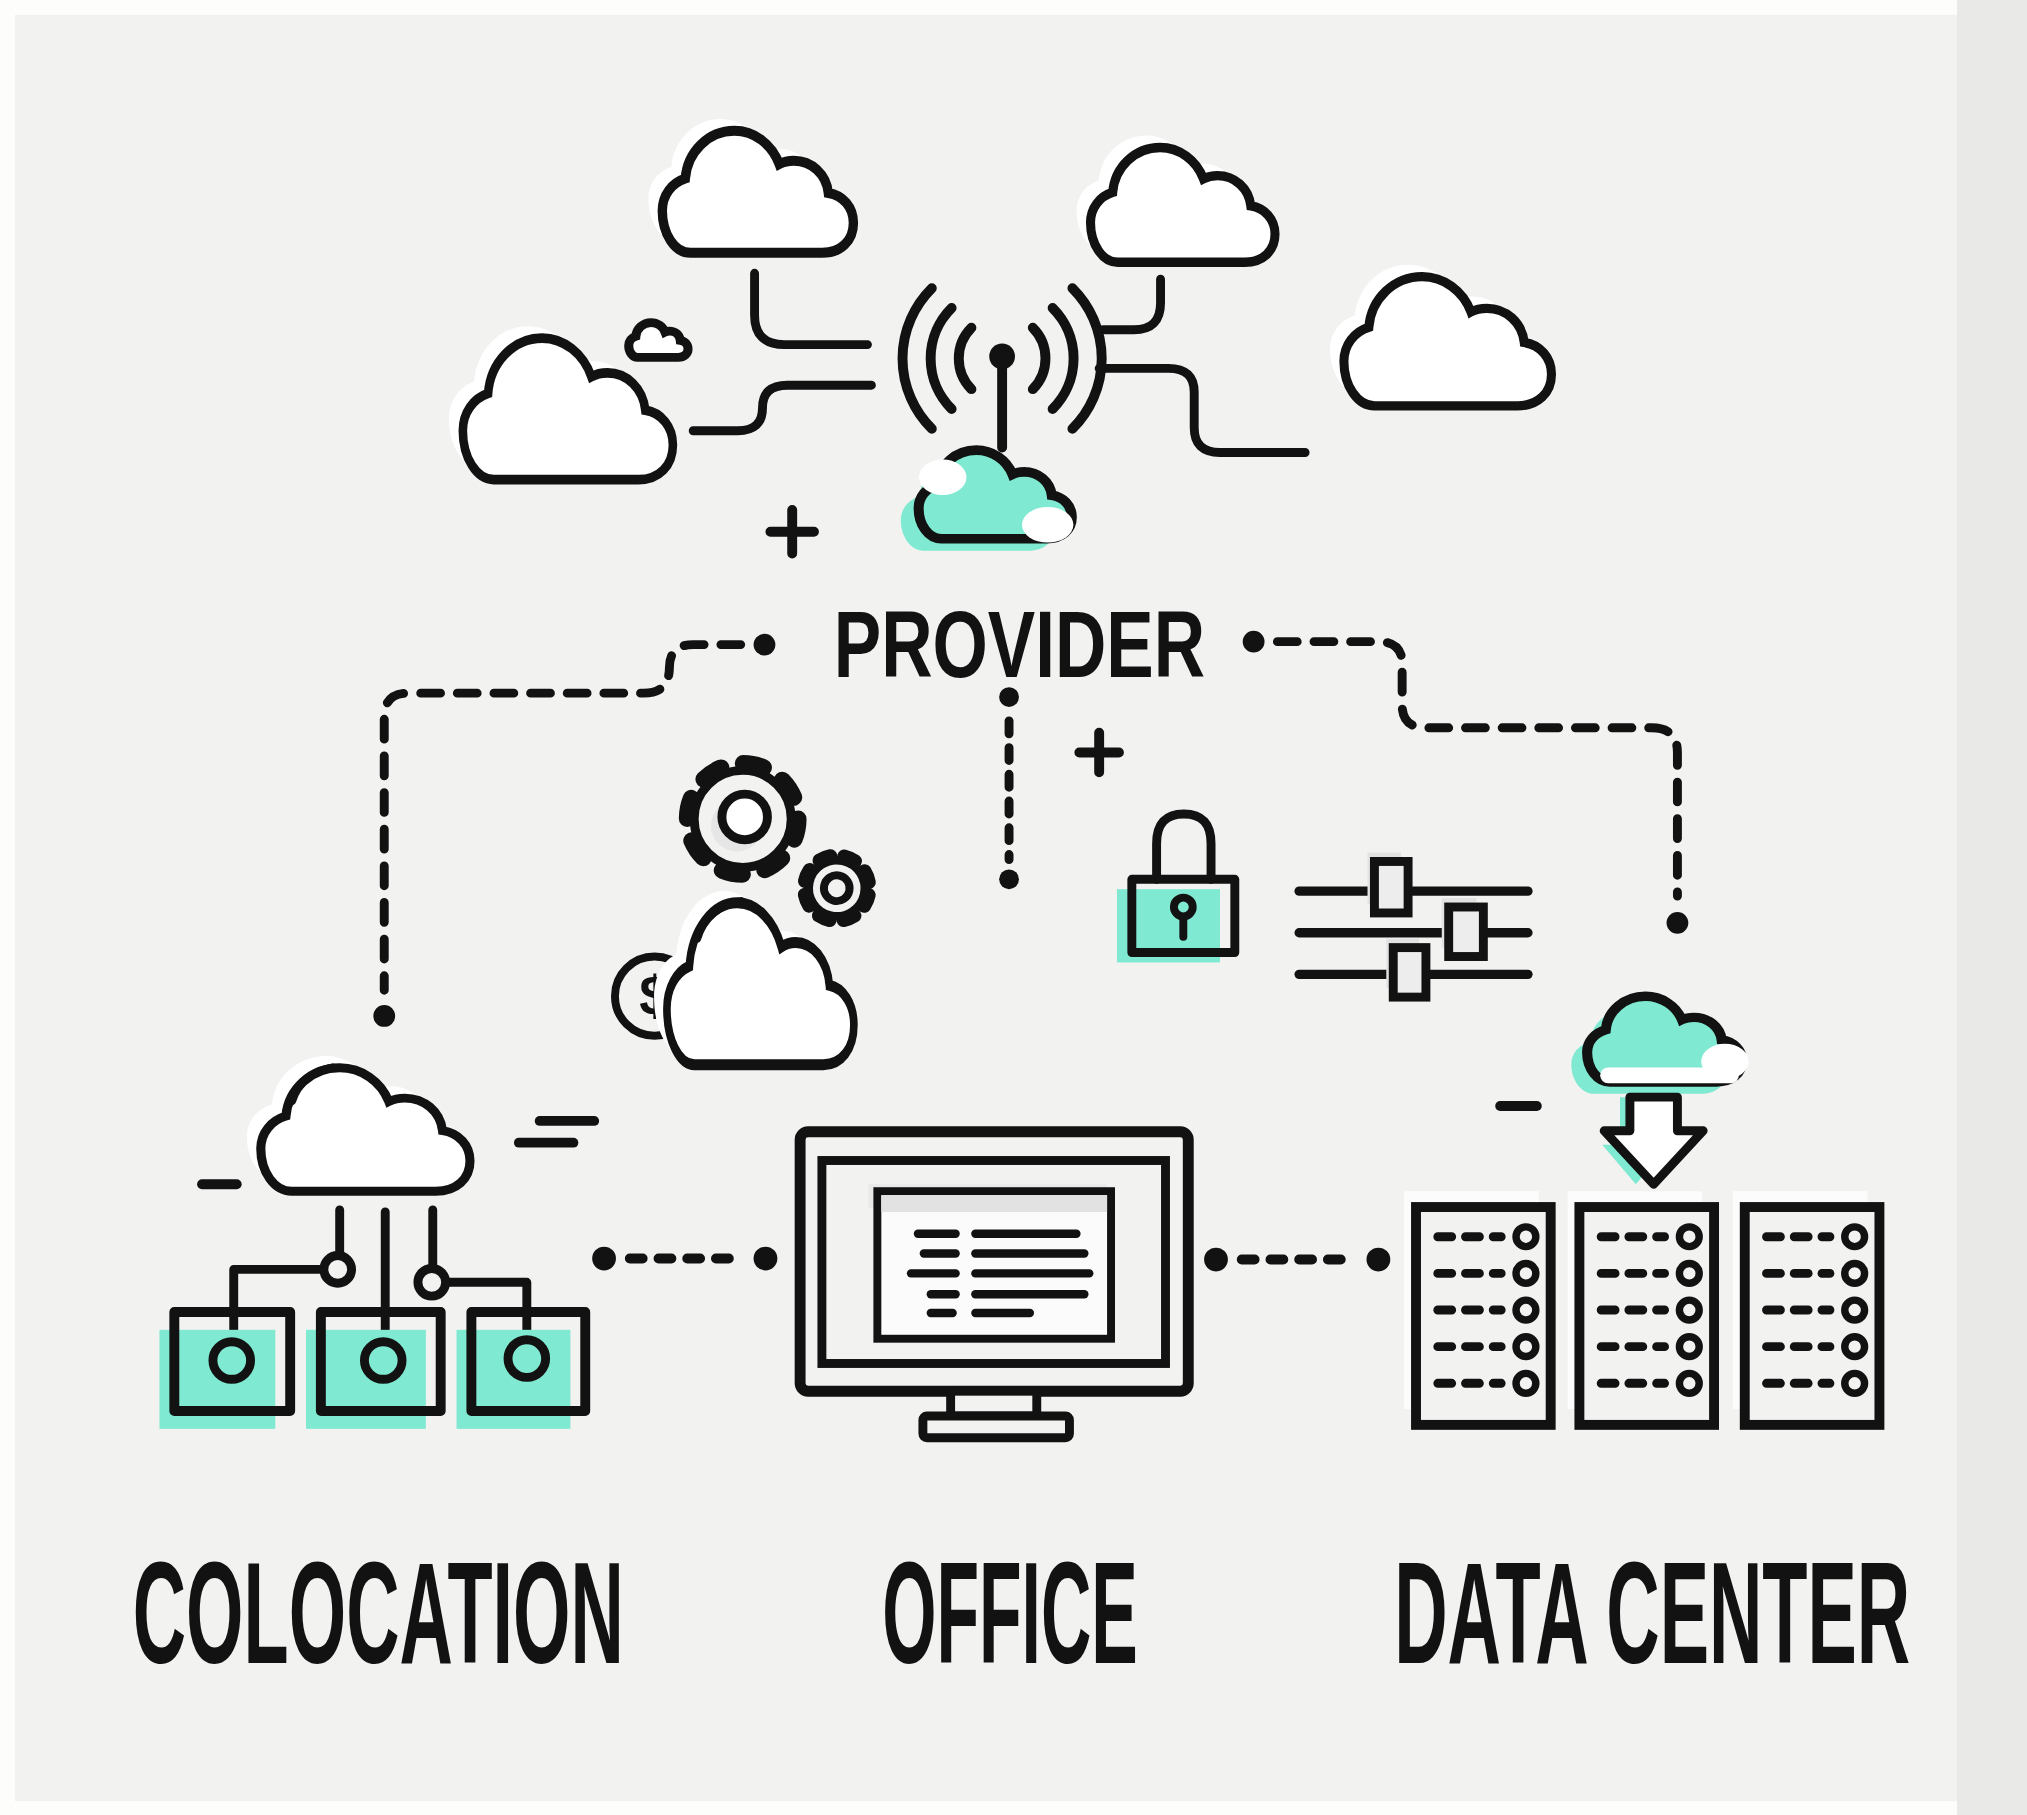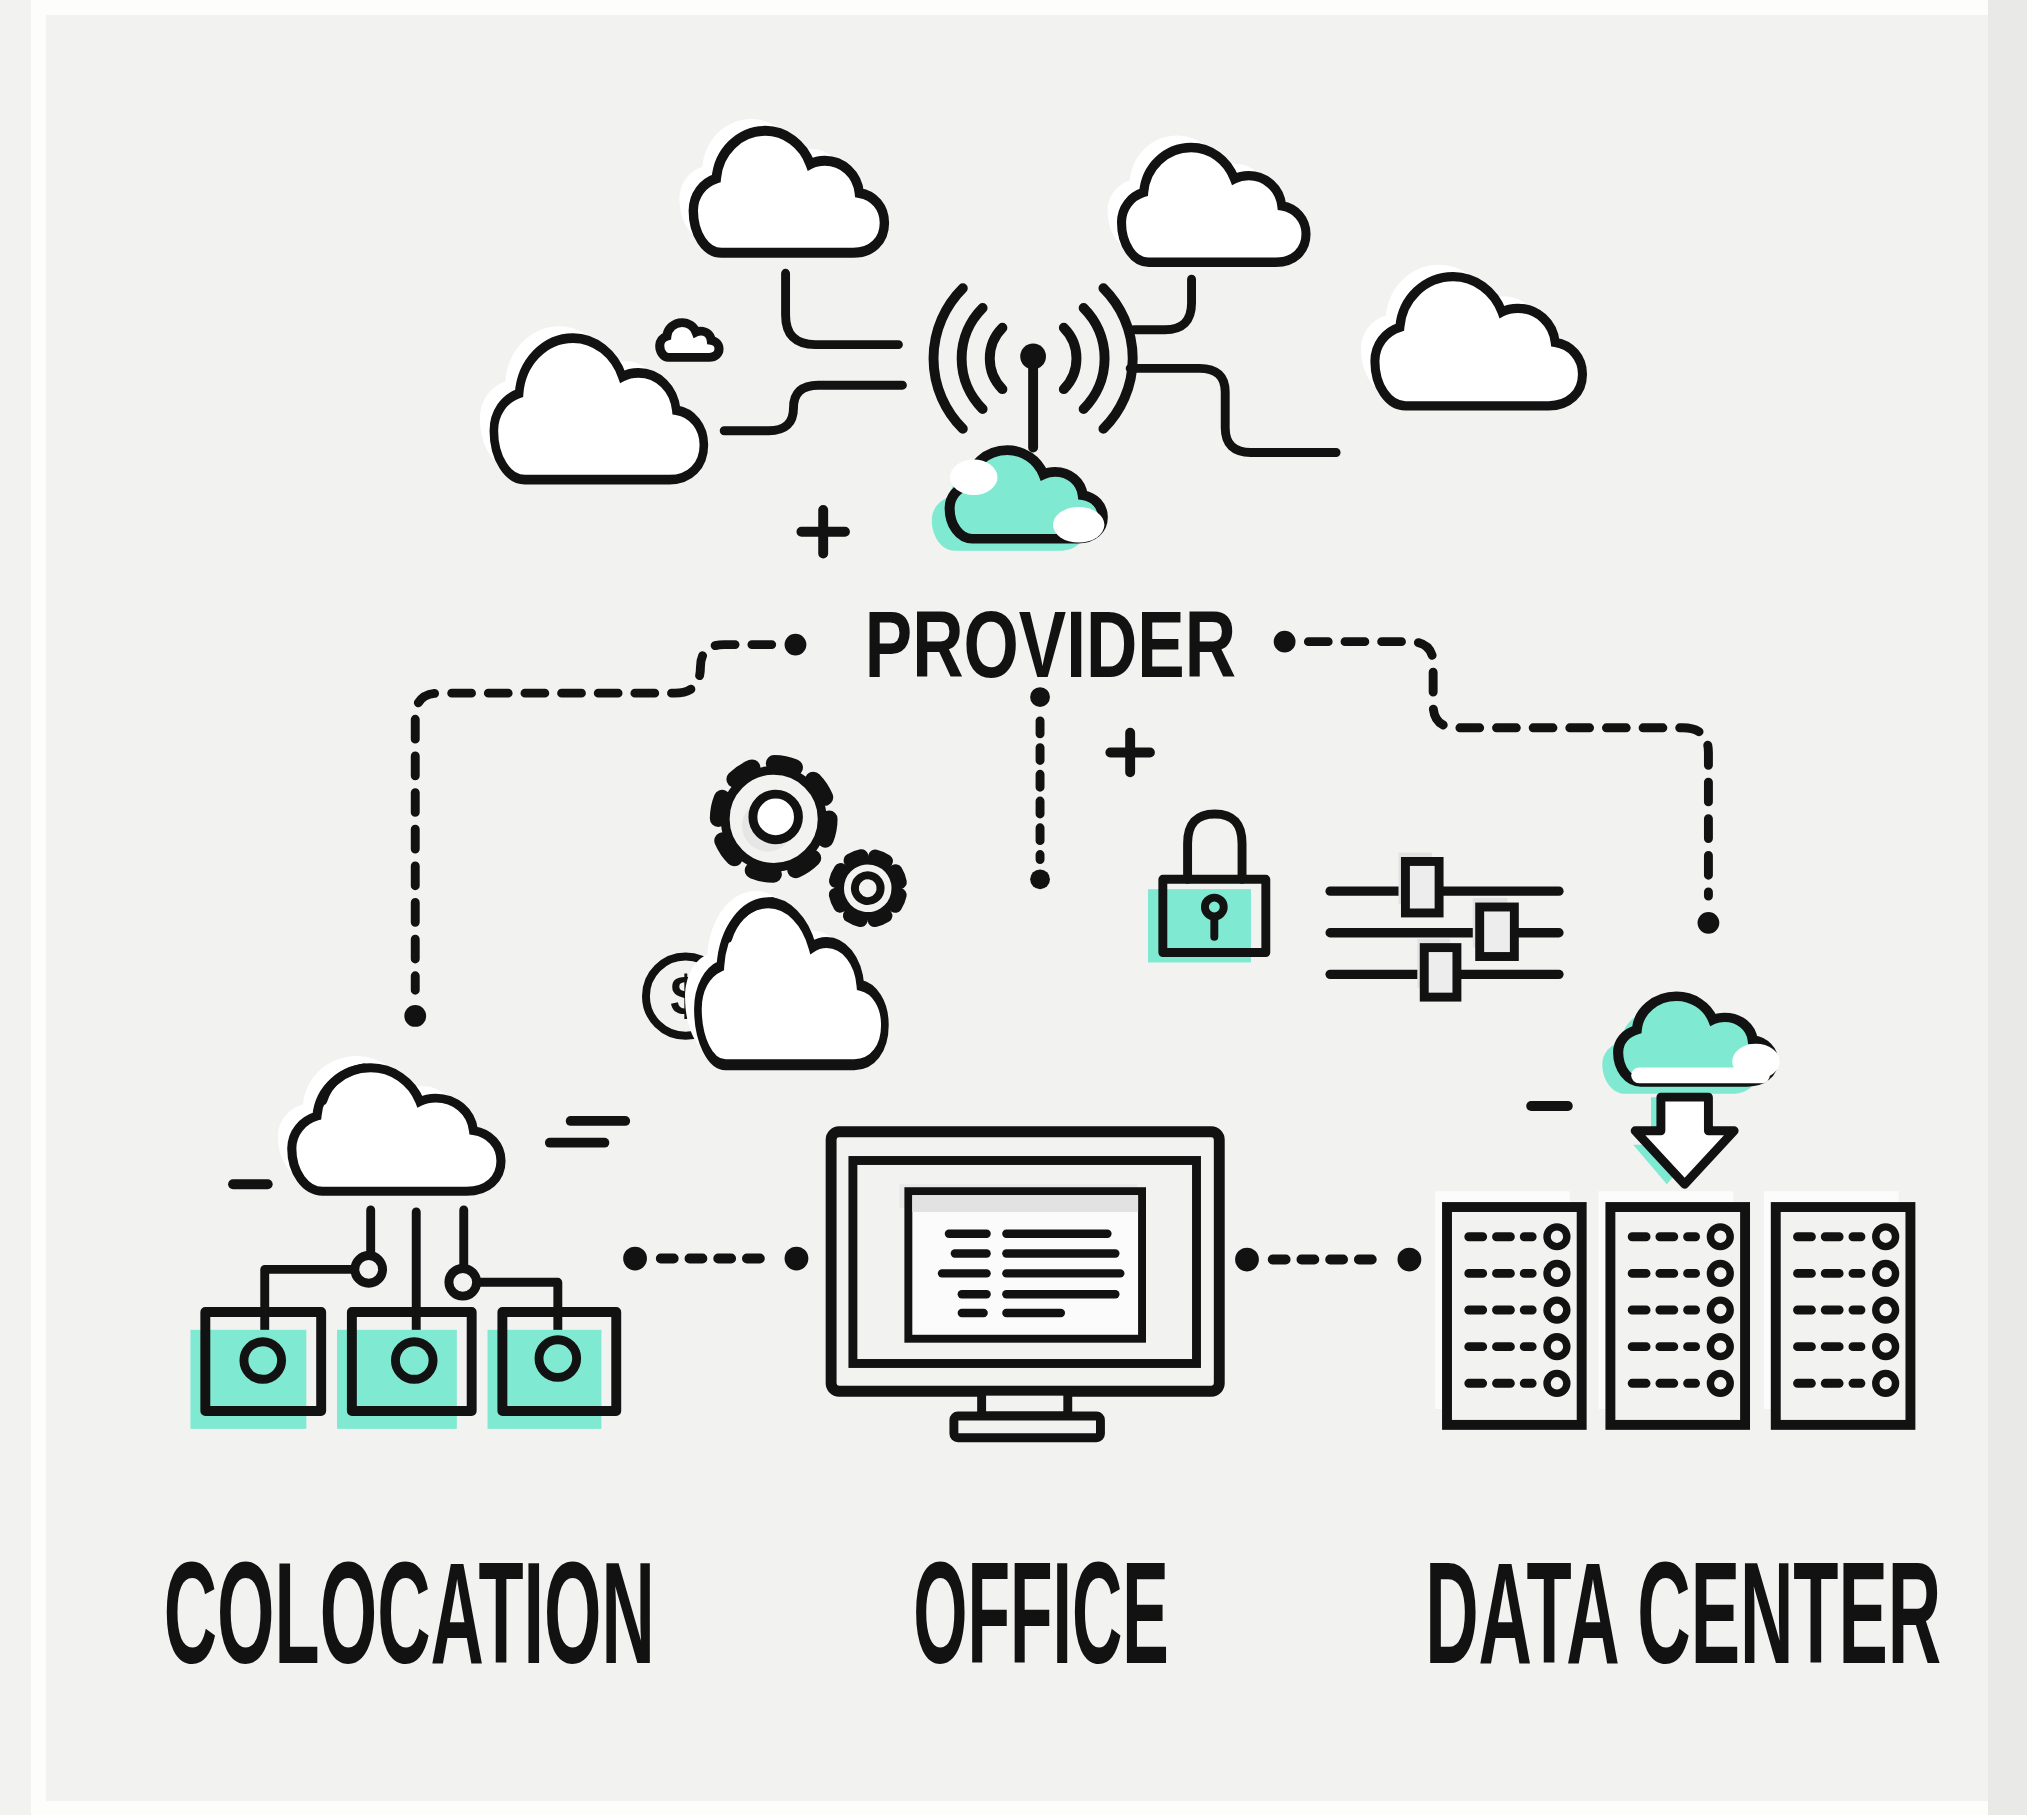--- a/index.html
+++ b/index.html
@@ -1,17 +1,17 @@
 <!DOCTYPE html>
 <html style="--background: #F2F2F1; --ink: #121212; --accent: #7FE9D1; --light_gray: #E6E6E6; --shadow_gray: #E2E2E2; --white: #FFFFFF;"><head>
 <meta charset="utf-8">
 <style>
   html,body{margin:0;padding:0;background:#e9e9e8;}
   .stage{position:relative;width:1957px;height:1816px;background:var(--background,#F2F2F1);overflow:hidden;
-         font-family:"Liberation Sans", sans-serif;padding-left:31px;}
+         font-family:"Liberation Sans", sans-serif;}
   svg{display:block}
   .ink{stroke:var(--ink,#111);fill:none;stroke-linecap:round;stroke-linejoin:round;}
   .label{font-family:"Liberation Sans", sans-serif;font-weight:700;fill:var(--ink,#111);}
 </style>
 </head>
 <body>
 
 <div class="stage">
 <svg width="2028" height="1816" viewBox="0 0 2048 1834">
   <defs>

